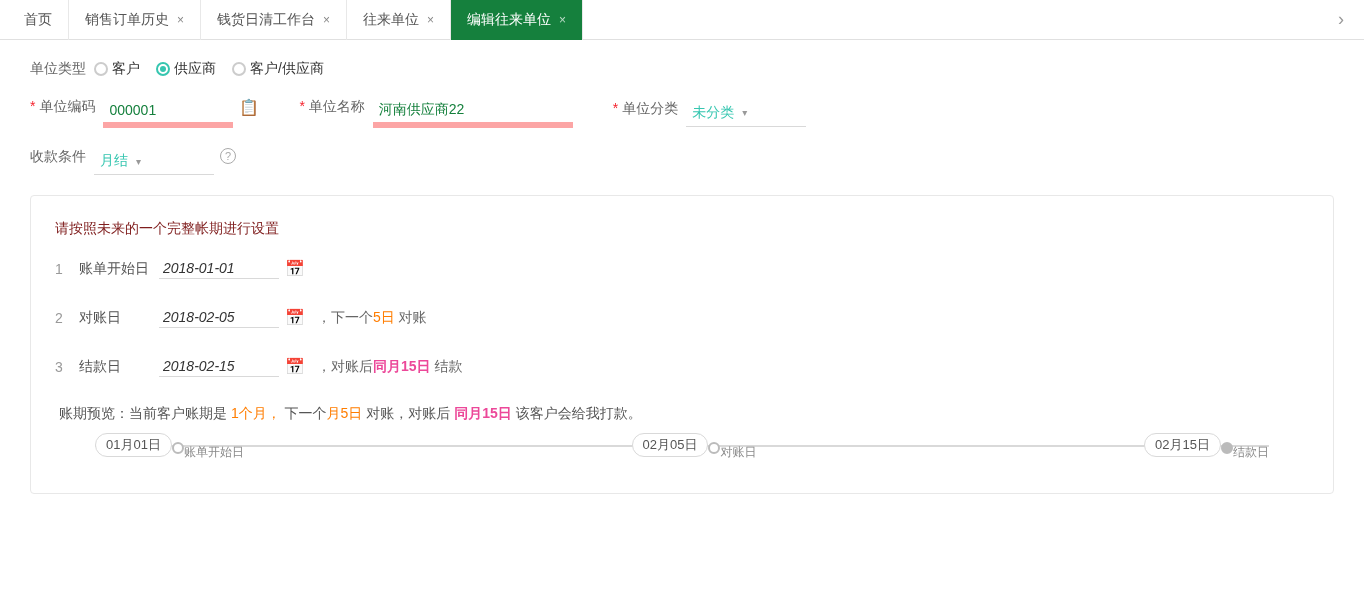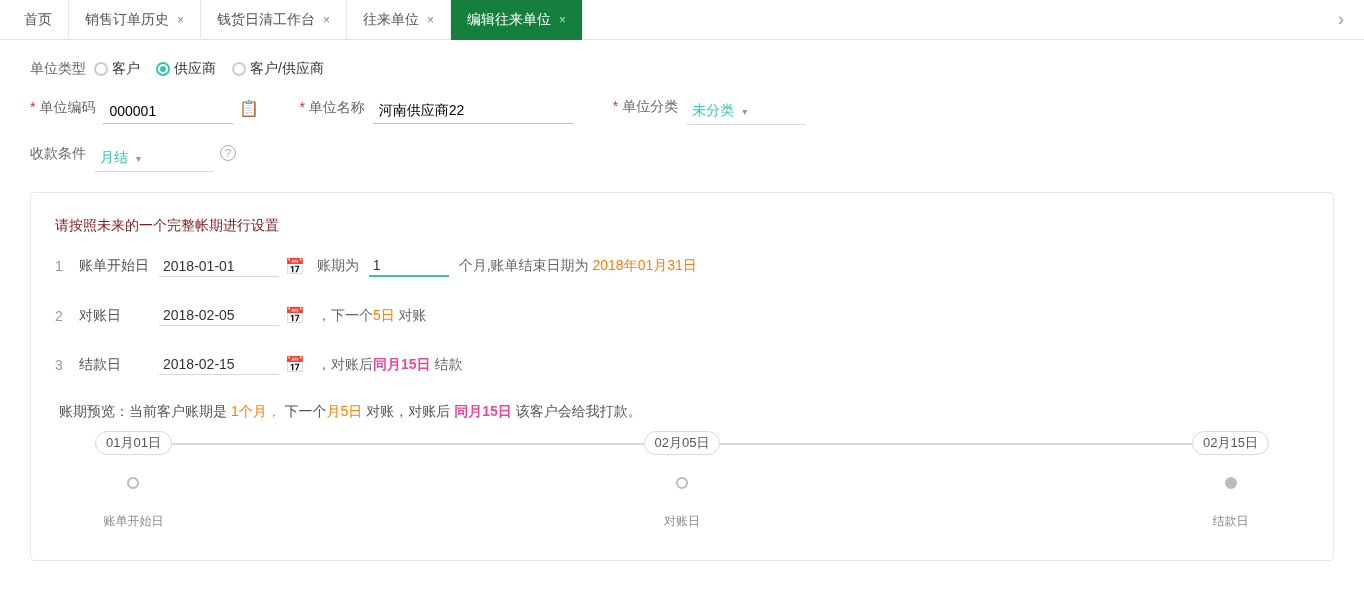--- a/index.html
+++ b/index.html
@@ -99,25 +99,25 @@
       content: '';
       width: 6px;
       height: 6px;
       border-radius: 50%;
       background: #36c6b0;
     }
 
     
     .input-field {
       border: none;
-      border-bottom: 1px solid #fca5a5;
+      border-bottom: 6px solid #fca5a5;
       outline: none;
       padding: 4px 6px;
       font-size: 14px;
-      color: #000000;
+      color: #15803d;
       width: 160px;
       background: transparent;
     }
 
     
     .select-wrap {
       display: flex;
       align-items: center;
       border-bottom: 1px solid #d9d9d9;
       padding: 4px 6px;
@@ -189,20 +189,21 @@
     }
     .period-input {
       border: none;
       border-bottom: 1px solid #d9d9d9;
       outline: none;
       font-size: 14px;
       color: #333;
       padding: 2px 4px;
       width: 120px;
       background: transparent;
+      font-style: italic;
     }
     .period-desc {
       margin-left: 12px;
       color: #666;
     }
     .highlight-orange {
       color: #ff7d00;
       font-weight: 500;
     }
     .highlight-teal {
@@ -242,24 +243,23 @@
       height: 2px;
       background: #d9d9d9;
     }
     .timeline-points {
       display: flex;
       justify-content: space-between;
       position: relative;
     }
     .timeline-point {
       display: flex;
-      flex-direction: column;
+      flex-direction: row;
       align-items: center;
       position: relative;
-      gap: 16px;
     }
     .tl-dot {
       width: 12px;
       height: 12px;
       border-radius: 50%;
       background: #fff;
       border: 2px solid #bbb;
       z-index: 1;
     }
     .tl-dot.end-dot {
@@ -365,26 +365,20 @@
   <div class="card">
     <div class="card-title">请按照未来的一个完整帐期进行设置</div>
 
     <div class="period-row">
       <div class="period-num">1</div>
       <div class="period-label">账单开始日</div>
       <div class="period-input-wrap">
         <input class="period-input" type="text" value="2018-01-01" style="">
         <span class="cal-icon">📅</span>
       </div>
-      <div class="period-desc">
-        <span>账期为</span>
-        <input class="months-input" type="text" value="1" style="margin: 0px 6px;">
-        <span>个月,账单结束日期为</span>
-        <span class="highlight-orange">2018年01月31日</span>
-      </div>
     </div>
 
     <div class="period-row">
       <div class="period-num">2</div>
       <div class="period-label">对账日</div>
       <div class="period-input-wrap">
         <input class="period-input" type="text" value="2018-02-05" style="">
         <span class="cal-icon">📅</span>
       </div>
       <div class="period-desc">

